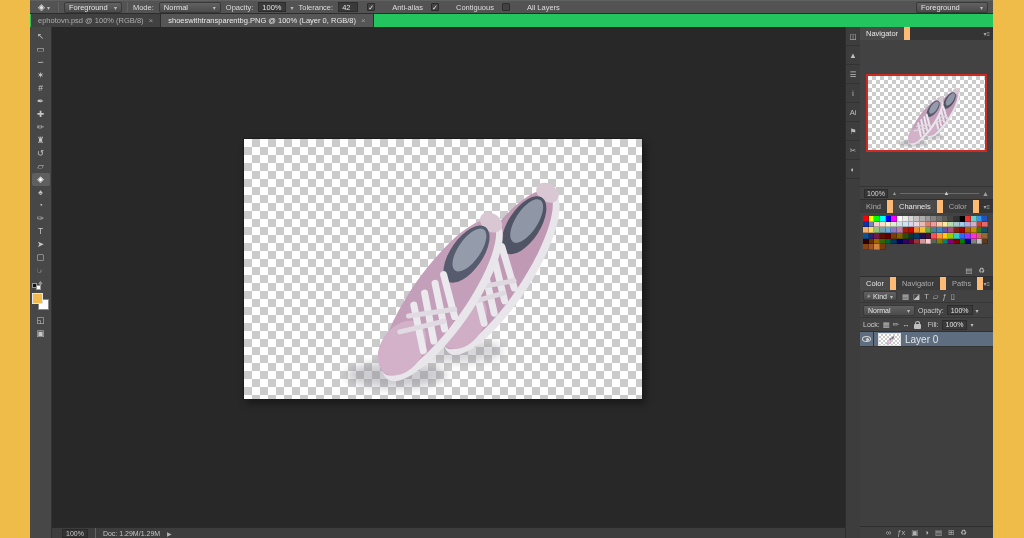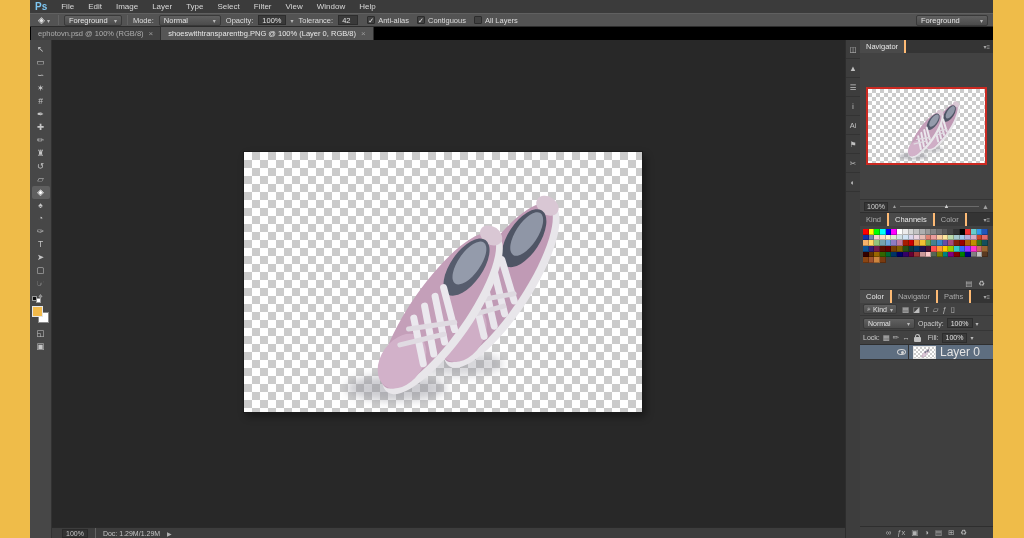--- a/index.html
+++ b/index.html
@@ -15,27 +15,27 @@
 
   
   .optionsbar { height:14px; background:#535353; border-top:1px solid #606060; border-bottom:1px solid #2c2c2c; display:flex; align-items:center; font-size:7.5px; color:#dcdcdc; gap:5px; padding:0 5px; flex:0 0 auto; }
   .tool-badge { display:flex; align-items:center; gap:2px; padding:0 3px; }
   .tool-badge .glyph { font-size:9px; color:#e3e3e3; }
   .caret { font-size:6px; color:#bbb; }
   .vsep { width:1px; height:10px; background:#3e3e3e; border-right:1px solid #636363; }
   .dd { background:linear-gradient(#616161,#4b4b4b); border:1px solid #393939; border-radius:2px; height:11px; display:flex; align-items:center; gap:4px; padding:0 4px; color:#e2e2e2; }
   .dd .caret { margin-left:auto; }
   .numbox { background:#3a3a3a; border:1px solid #2d2d2d; height:10px; min-width:20px; padding:0 3px; display:flex; align-items:center; color:#e0e0e0; }
-  .opt-check { display:flex; align-items:center; gap:3px; }
+  .opt-check { display:flex; align-items:center; gap:17px; }
   .cb { width:8px; height:8px; background:#424242; border:1px solid #2c2c2c; border-radius:1px; display:flex; align-items:center; justify-content:center; font-size:7px; color:#e8e8e8; line-height:1; }
   .spacer { flex:1; }
   .dd.workspace { min-width:72px; }
 
   
-  .tabbar { height:13px; background:#000000; display:flex; align-items:stretch; font-size:7.5px; padding-left:1px; flex:0 0 auto; }
+  .tabbar { height:13px; background:#22c55e; display:flex; align-items:stretch; font-size:7.5px; padding-left:1px; flex:0 0 auto; }
   .doc-tab { display:flex; align-items:center; gap:5px; padding:0 7px; background:#414141; color:#aeaeae; border-right:1px solid #2d2d2d; cursor:default; }
   .doc-tab.active { background:#565656; color:#e9e9e9; }
   .tab-close { font-size:8px; color:#9a9a9a; }
 
   
   .main { flex:1; display:flex; min-height:0; }
 
   
   .toolbar { width:22px; background:#474747; border-right:1px solid #323232; display:flex; flex-direction:column; align-items:center; padding-top:3px; flex:0 0 auto; }
   .tool { width:18px; height:13px; display:flex; align-items:center; justify-content:center; font-size:8.5px; color:#c6c6c6; line-height:1; cursor:default; }
@@ -59,21 +59,21 @@
   .status-zoom { background:#333333; border:1px solid #2a2a2a; padding:0 3px; height:9px; display:flex; align-items:center; }
   .status-arrow { font-size:6px; color:#b0b0b0; }
 
   
   .dock { width:15px; background:#3d3d3d; border-left:1px solid #2d2d2d; display:flex; flex-direction:column; align-items:stretch; flex:0 0 auto; }
   .dock-icon { height:19px; display:flex; align-items:center; justify-content:center; font-size:7.5px; color:#c0c0c0; border-bottom:1px solid #333333; cursor:default; }
 
   
   .panels { width:133px; background:#3d3d3d; display:flex; flex-direction:column; flex:0 0 auto; }
   .panel-tabs { height:13px; background:#343434; display:flex; align-items:stretch; font-size:7.5px; flex:0 0 auto; position:relative; }
-  .panel-tab { padding:4px 6px; display:flex; align-items:center; color:#ababab; background:#3b3b3b; border-right:2px solid #fdba74; cursor:default; }
+  .panel-tab { padding:4px 6px; display:flex; align-items:center; color:#ababab; background:#3b3b3b; border-right:6px solid #fdba74; cursor:default; }
   .panel-tab.active { background:#4a4a4a; color:#e6e6e6; }
   .panel-menu { margin-left:auto; padding-right:3px; display:flex; align-items:center; font-size:6px; color:#a9a9a9; }
 
   .nav-body { height:147px; background:#424242; display:flex; align-items:center; justify-content:center; border-bottom:1px solid #343434; }
   .nav-thumb { width:121px; height:78px; border:2px solid #cc2a22; background-image:conic-gradient(#cccccc 25%, #ffffff 0 50%, #cccccc 0 75%, #ffffff 0); background-size:8px 8px; }
   .nav-thumb svg { display:block; width:100%; height:100%; }
   .nav-zoomrow { height:13px; background:#424242; display:flex; align-items:center; gap:4px; font-size:7px; color:#d2d2d2; padding:0 4px; border-bottom:1px solid #2e2e2e; }
   .nav-zoom-val { background:#363636; border:1px solid #2c2c2c; padding:0 2px; height:9px; display:flex; align-items:center; }
   .nav-slider { flex:1; display:flex; align-items:center; gap:3px; }
   .mountain-s { font-size:5px; color:#9f9f9f; }
@@ -89,51 +89,35 @@
   .layers-filter { height:13px; background:#424242; display:flex; align-items:center; gap:3px; padding:0 3px; font-size:7px; border-bottom:1px solid #363636; }
   .layers-filter .dd { height:10px; padding:0 3px; gap:2px; }
   .lf-icon { font-size:7.5px; color:#bdbdbd; }
   .layers-blend { height:15px; background:#424242; display:flex; align-items:center; gap:3px; padding:0 3px; font-size:7px; border-bottom:1px solid #363636; }
   .layers-lock { height:14px; background:#424242; display:flex; align-items:center; gap:3px; padding:0 3px; font-size:7px; border-bottom:1px solid #2f2f2f; }
   .lock-glyph { width:10px; height:10px; position:relative; }
   .lock-glyph .shackle { position:absolute; top:1px; left:2px; width:5px; height:4px; border:1px solid #c0c0c0; border-bottom:none; border-radius:3px 3px 0 0; }
   .lock-glyph .body { position:absolute; top:4px; left:1px; width:7px; height:5px; background:#c0c0c0; border-radius:1px; }
 
   .layers-list { flex:1; background:#3f3f3f; min-height:0; }
-  .layer-row { height:15px; display:flex; align-items:center; font-size:12px; color:#e4e4e4; border-bottom:1px solid #333333;padding-left:35px; }
+  .layer-row { height:15px; display:flex; align-items:center; font-size:10px; color:#e4e4e4; border-bottom:1px solid #333333; }
   .layer-row.selected { background:#5e6e80; }
   .eye-cell { width:14px; height:100%; border-right:1px solid #333333; display:flex; align-items:center; justify-content:center; }
   .eye { width:9px; height:6px; border:1px solid #d5d5d5; border-radius:50%; position:relative; }
   .eye::after { content:""; position:absolute; left:2.5px; top:1px; width:3px; height:3px; border-radius:50%; background:#d5d5d5; }
   .layer-thumb { width:23px; height:13px; margin:0 4px; border:1px solid #e0e0e0; background-image:conic-gradient(#cccccc 25%, #ffffff 0 50%, #cccccc 0 75%, #ffffff 0); background-size:4px 4px; }
   .layer-thumb svg { display:block; width:100%; height:100%; }
   .layers-iconrow { height:12px; background:#404040; border-top:1px solid #2e2e2e; display:flex; align-items:center; justify-content:center; gap:6px; font-size:7.5px; color:#b2b2b2; flex:0 0 auto; }
   .li-icon { cursor:default; line-height:1; }
 </style>
 </head>
 <body style="background: rgb(239, 188, 73);">
 
 <div class="ps-window">
 
-  <div class="menubar">
-    <span class="ps-logo">Ps</span>
-    <div style="display:flex;">
-
-    <span class="menu-item">File</span>
-        <span class="menu-item">Edit</span>
-        <span class="menu-item">Image</span>
-        <span class="menu-item">Layer</span>
-        <span class="menu-item">Type</span>
-        <span class="menu-item">Select</span>
-        <span class="menu-item">Filter</span>
-        <span class="menu-item">View</span>
-        <span class="menu-item">Window</span>
-        <span class="menu-item">Help</span>
-      </div>
-  </div>
 
   <div class="optionsbar">
     <span class="tool-badge">
       <span class="glyph">◈</span>
       <span class="caret">▾</span>
     </span>
     <span class="vsep"></span>
     <span class="dd" style="min-width:58px;">
       <span>Foreground</span>
       <span class="caret">▾</span>

